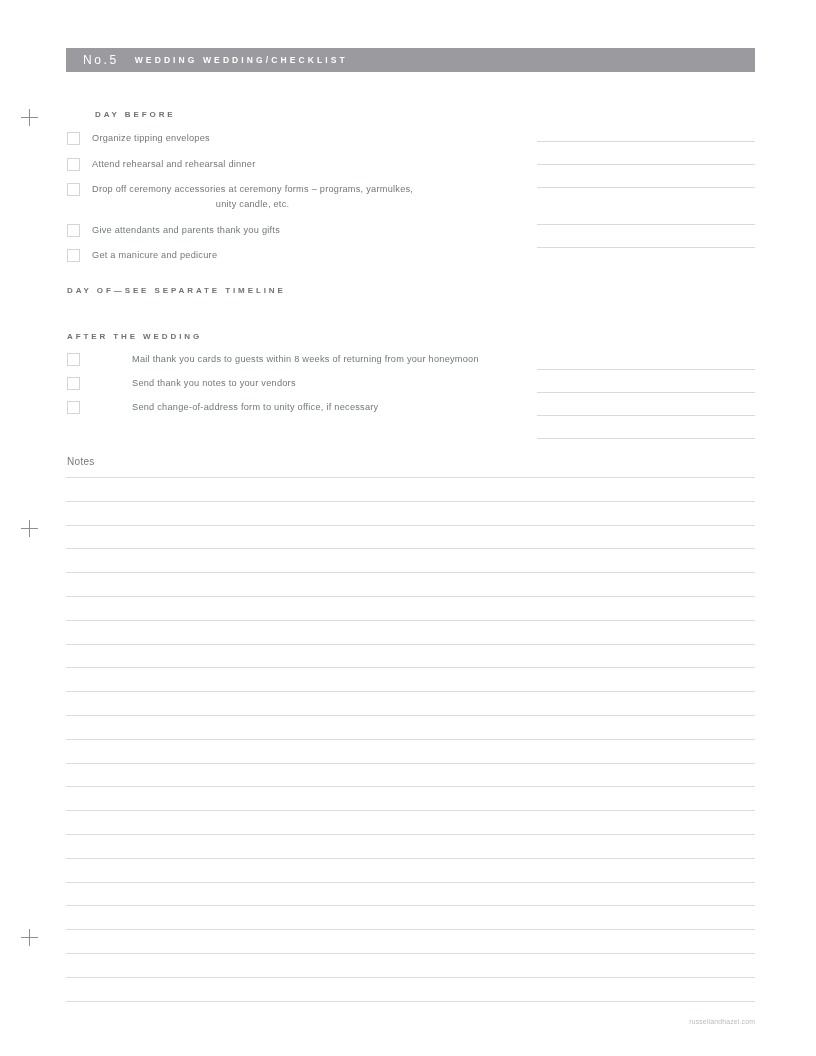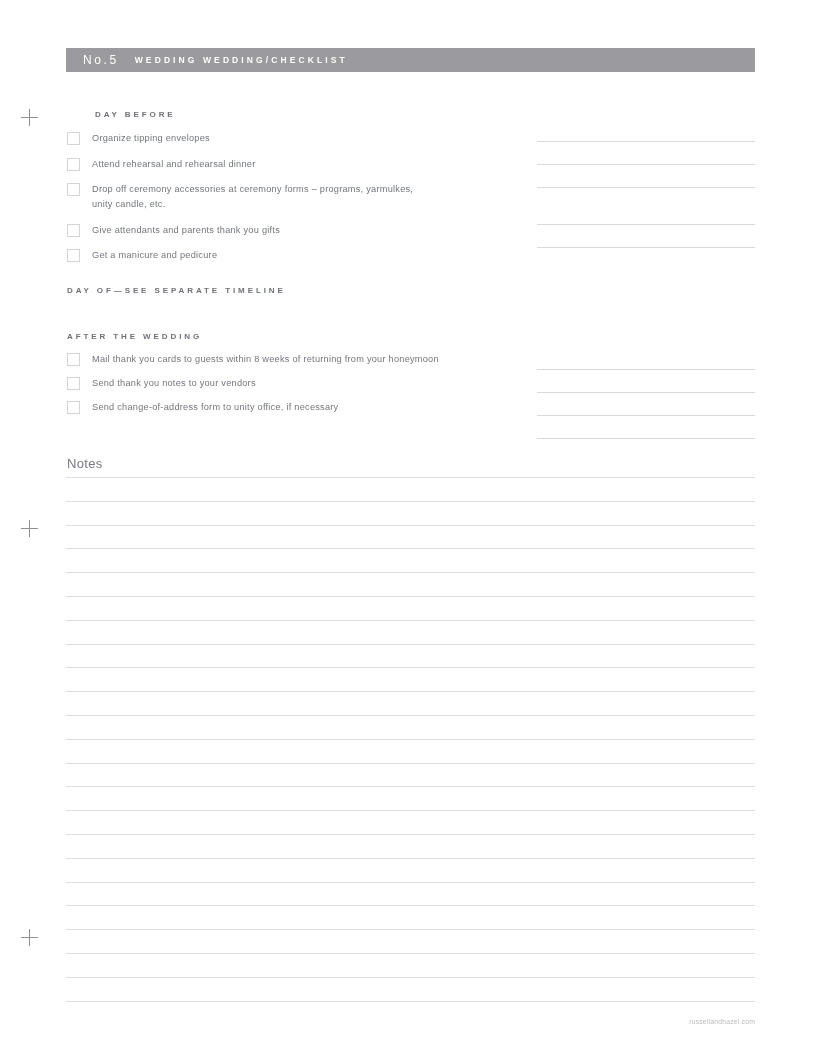--- a/index.html
+++ b/index.html
@@ -86,21 +86,21 @@
   }
   .sh-day-before { top: 110px; padding-left: 28px; }
   .sh-day-of     { top: 286px; }
   .sh-after      { top: 332px; }
 
   
   .checklist {
     position: absolute;
     left: 67px;
   }
-  .cl-day-before { top: 131px; }
+  .cl-day-before { top: 131px; text-align: center; }
   .cl-after      { top: 352px; }
 
   .cl-item {
     position: relative;
     display: flex;
     align-items: flex-start;
   }
   .checkbox {
     width: 11px;
     height: 11px;
@@ -113,38 +113,38 @@
     margin-left: 12px;
     color: #72767b;
     font-size: 9.2px;
     line-height: 15px;
     letter-spacing: 0.25px;
     white-space: pre-line;
   }
 
   
   .cl-day-before .cl-item { margin-bottom: 10.5px; }
-  .cl-after .cl-item      { margin-bottom: 9px; }
+  .cl-after .cl-item      { margin-bottom: 9px; gap: 40px; }
 
   
   .rule-right {
     position: absolute;
     left: 537px;
     width: 218px;
     height: 1px;
     background: #d9dadd;
   }
 
   
   .notes-label {
     position: absolute;
     left: 67px;
     top: 456px;
     color: #75797e;
-    font-size: 13px;
+    font-size: 10px;
     letter-spacing: 0.3px;
   }
   .note-rule {
     position: absolute;
     left: 66px;
     width: 689px;
     height: 1px;
     background: #dcdde0;
   }
 

